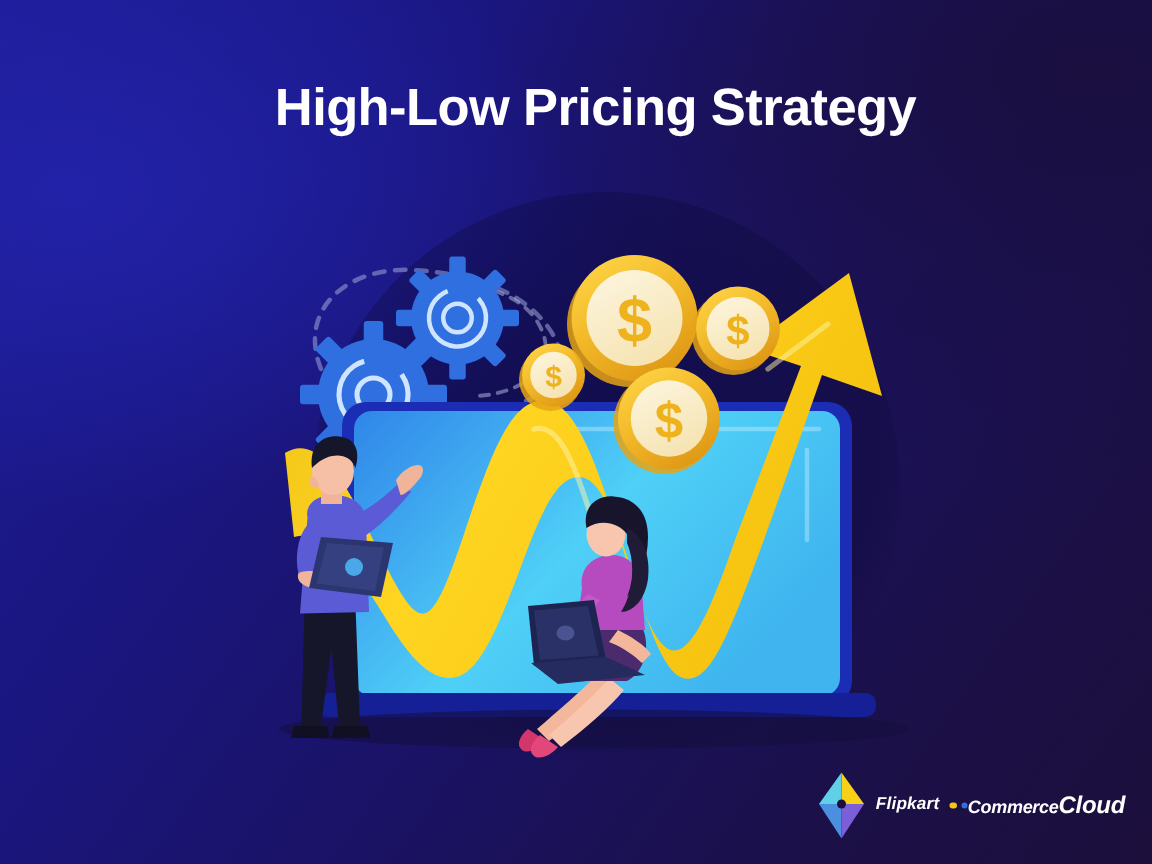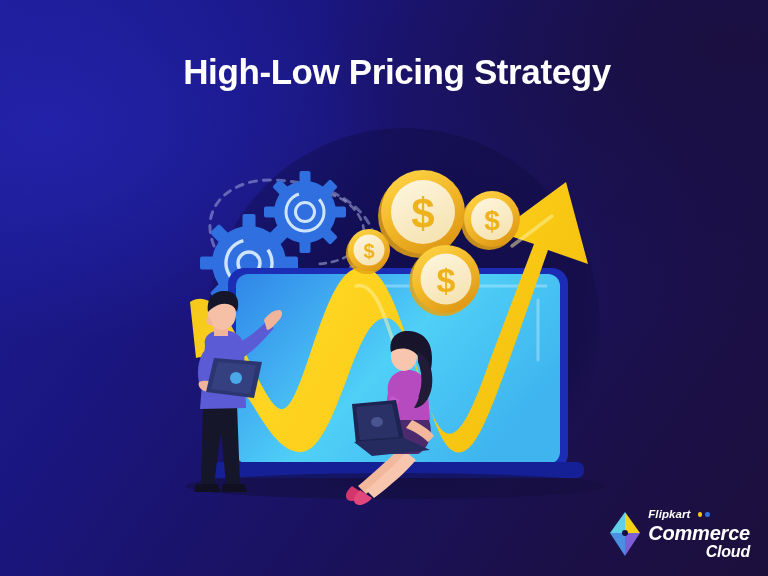--- a/index.html
+++ b/index.html
@@ -29,30 +29,30 @@
   }
   
   #stage{position:absolute;left:0;top:0;width:768px;height:576px;}
   #stage svg{display:block;}
   
   #logo{
     position:absolute;right:18px;bottom:16px;
     display:flex;align-items:center;gap:7px;
   }
   #logo .mark{width:32px;height:46px;flex:none;}
-  #logo .ltext{display:flex;flex-direction:column;line-height:1;}
+  #logo .ltext{display:flex;flex-direction:row;line-height:1;}
   #logo .brand-row{display:flex;align-items:center;gap:7px;}
   #logo .brand{
     color:#ffffff;font-size:11.5px;font-weight:bold;font-style:italic;
     letter-spacing:0.1px;
   }
   #logo .dots{display:flex;gap:3px;align-items:center;}
   #logo .dot{width:4.5px;height:4.5px;border-radius:50%;}
   #logo .sub{
-    color:#ffffff;font-size:20px;font-weight:bold;font-style:italic;
+    color:#ffffff;font-size:12px;font-weight:bold;font-style:italic;
     letter-spacing:-0.2px;margin-top:3px;
   }
   #logo .sub2{
     color:#ffffff;font-size:16px;font-weight:bold;font-style:italic;
     letter-spacing:-0.2px;margin-top:1px;text-align:right;
   }
 </style>
 </head>
 <body>
 

